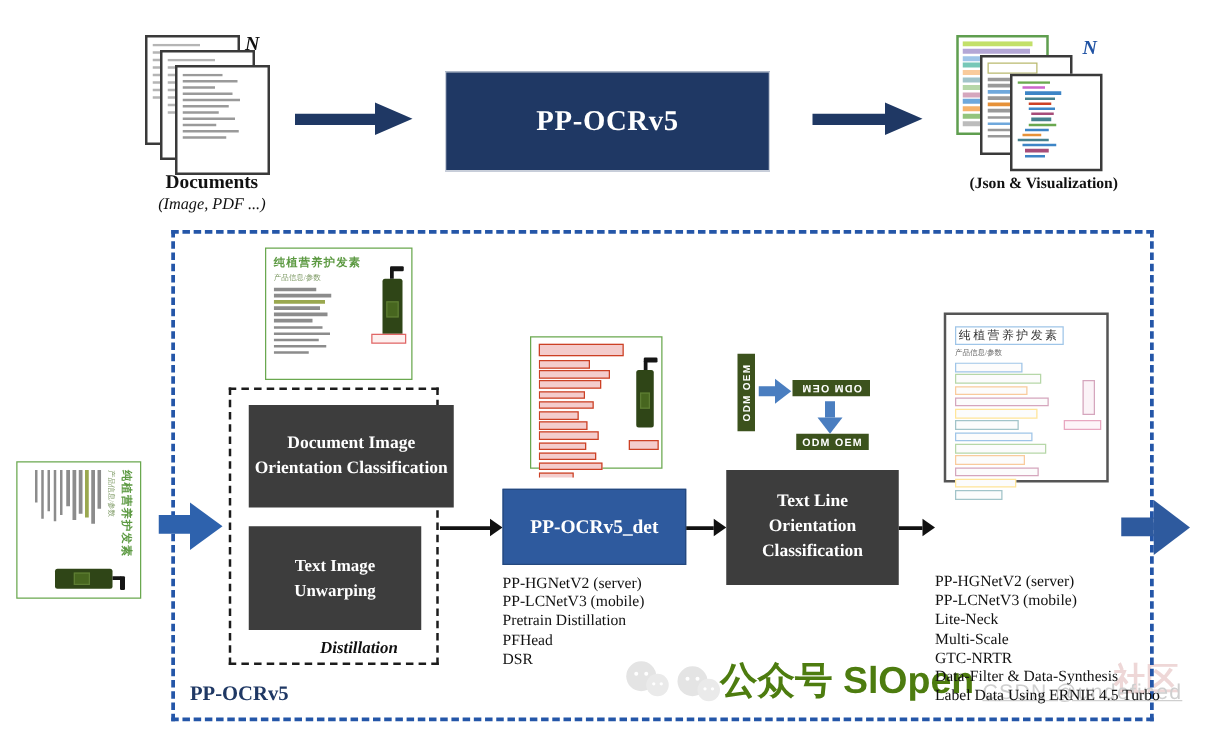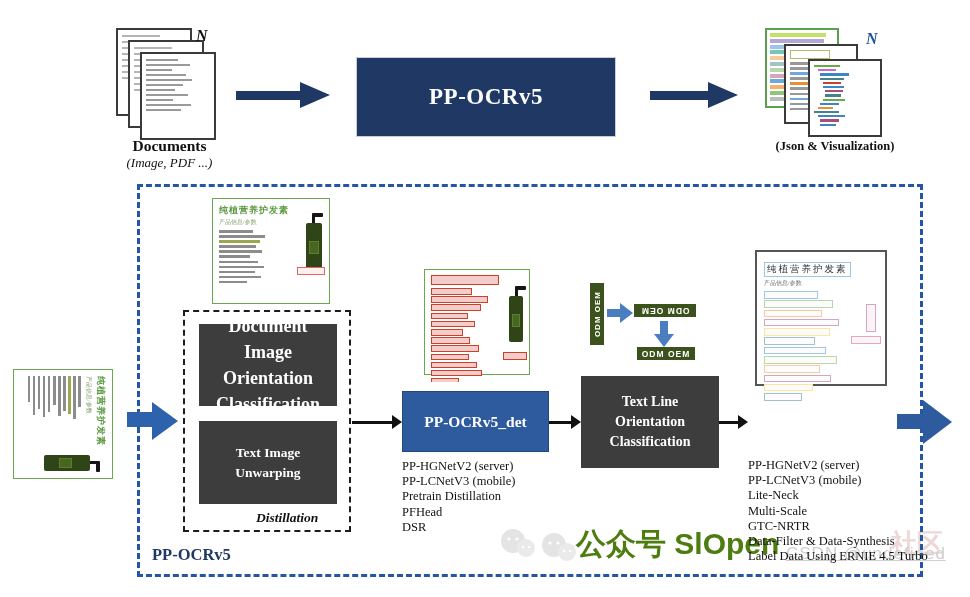--- a/index.html
+++ b/index.html
@@ -272,21 +272,21 @@
         <div class="pump-stem"></div>
         <div class="bottle-band"></div>
       </div>
     </div>
   </div>
 
   <div class="shaft z1" style="left:127px;top:412px;width:25px;height:15px;background:#2e62ad;"></div>
   <div class="tri-r z1" style="left:152px;top:402px;border-top:19px solid transparent;border-bottom:19px solid transparent;border-left:26px solid #2e62ad;"></div>
 
   <div id="preproc"></div>
-  <div class="dark-box z1" style="left:199px;top:324px;width:138px;height:82px;font-size:18px;padding:4px;">Document Image Orientation Classification</div>
+  <div class="dark-box z1" style="left:199px;top:324px;width:164px;height:82px;font-size:14px;padding:4px;">Document Image Orientation Classification</div>
   <div class="dark-box z1" style="left:199px;top:421px;width:138px;height:83px;font-size:13.5px;padding:4px;">Text Image Unwarping</div>
   <div id="preproc-label" class="z1">Distillation</div>
 
   <div class="shaft z1" style="left:352px;top:421px;width:40px;height:3px;background:#111;"></div>
   <div class="tri-r z1" style="left:392px;top:415px;border-top:7px solid transparent;border-bottom:7px solid transparent;border-left:10px solid #111;"></div>
 
   <div id="det-sample" class="z1">
     <div class="det-title"></div>
     <div class="rows" style="width:70%;">
         <div style="height: 4.6px; margin-bottom: 1.6px; width: 60%; background: rgb(244, 204, 204); border: 1px solid rgb(204, 65, 37);"></div>

